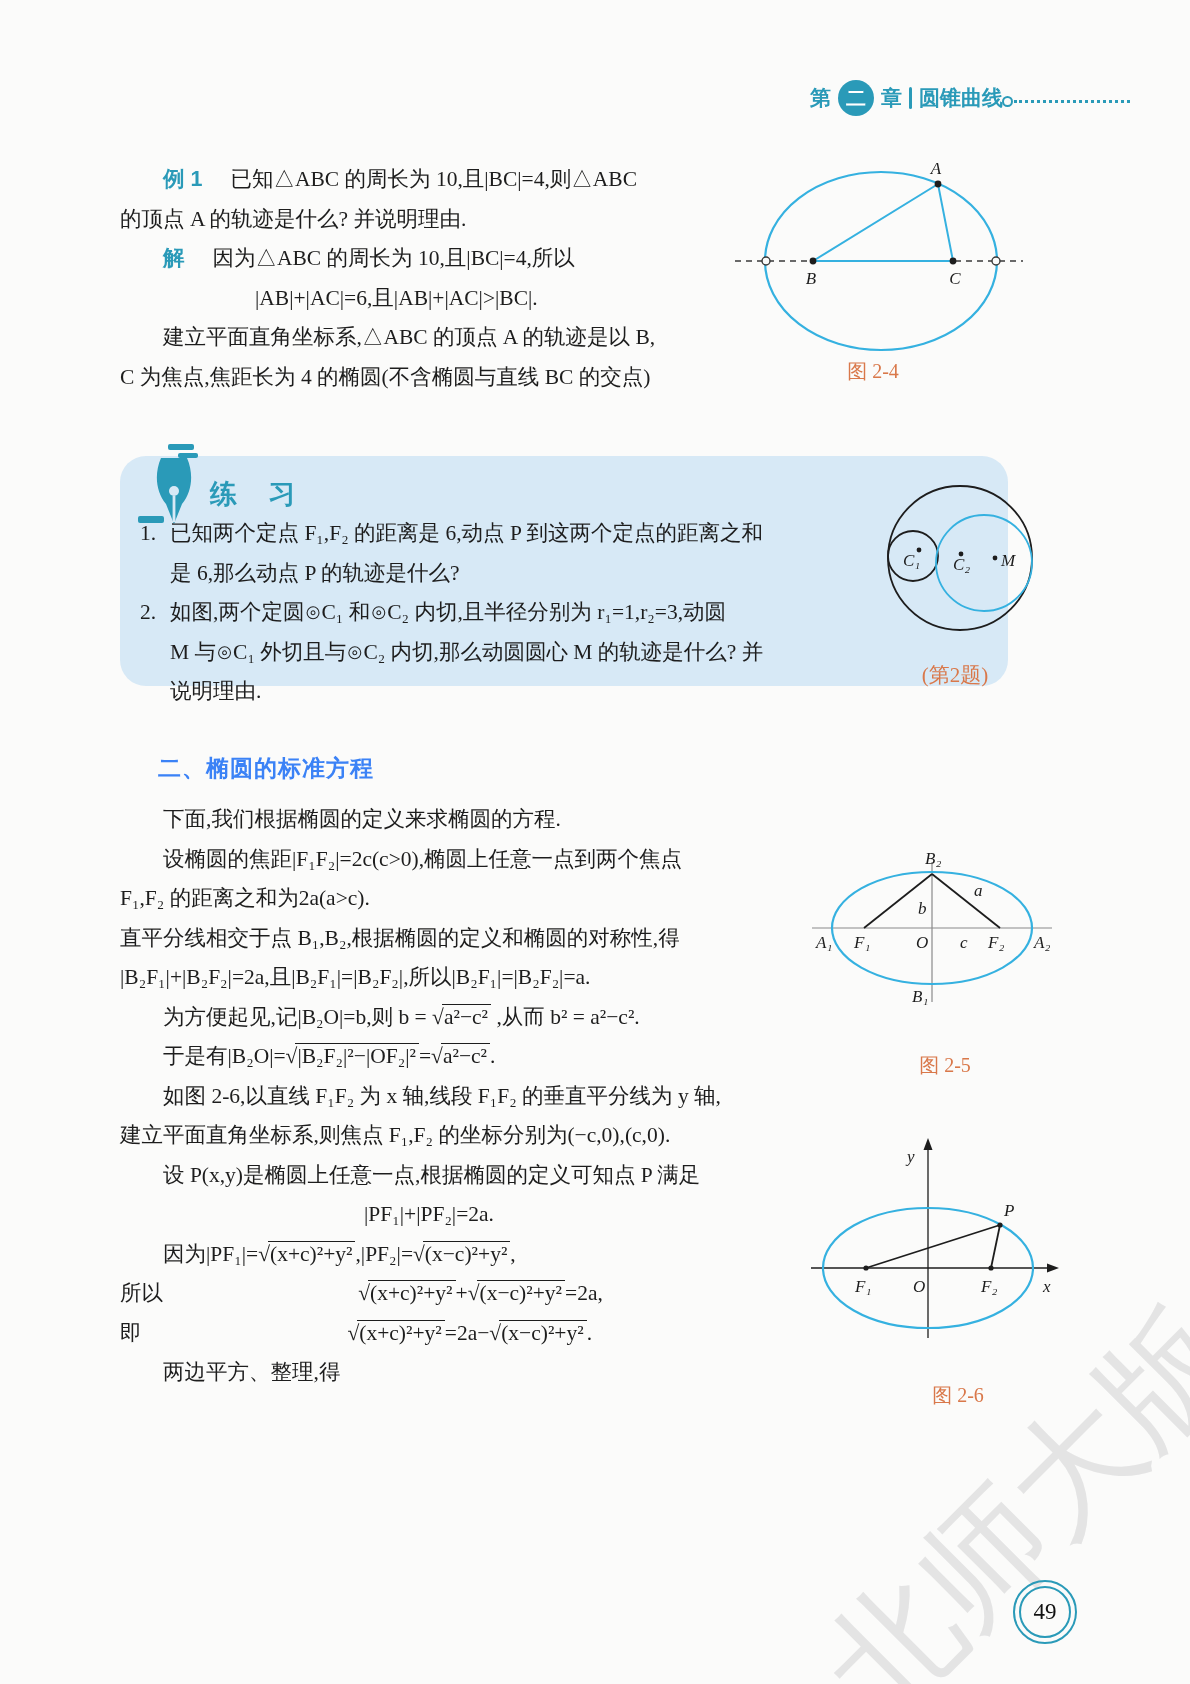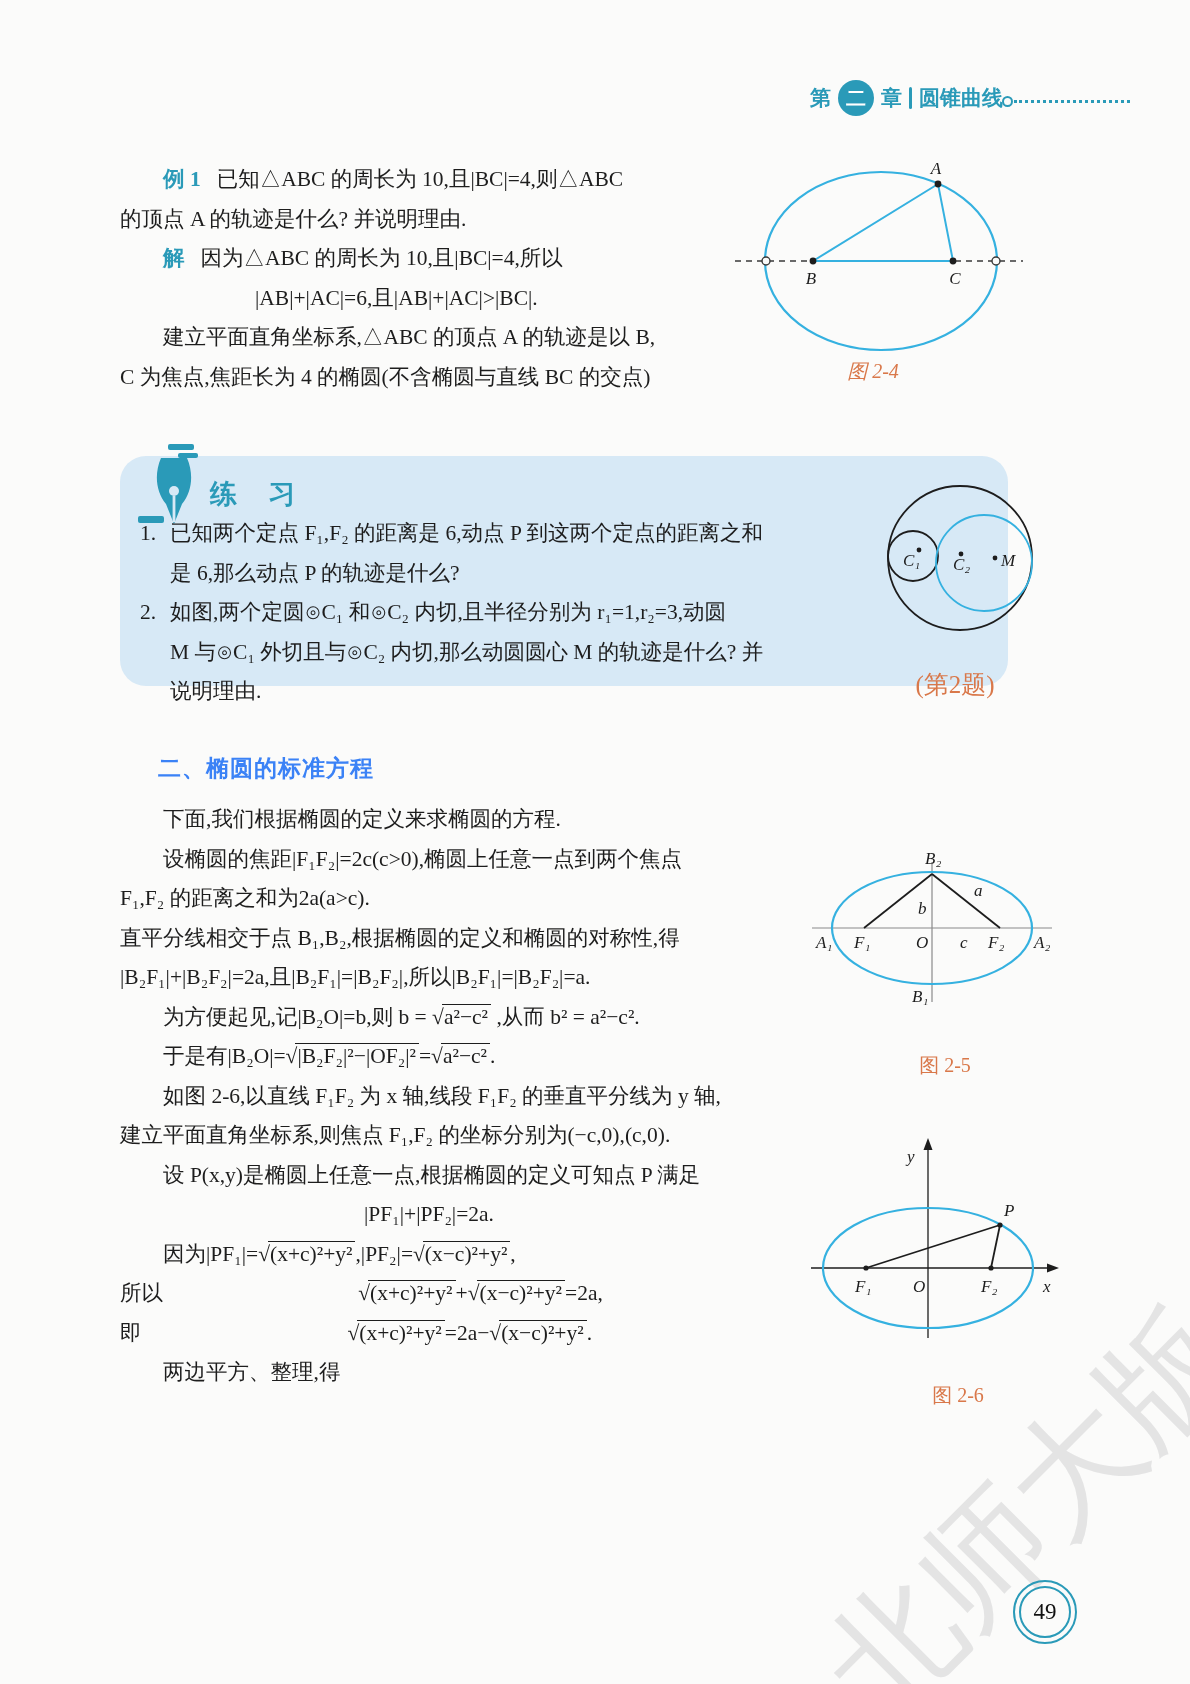--- a/index.html
+++ b/index.html
@@ -15,21 +15,21 @@
   .chapter-divider{width:3px;height:22px;background:#2a9ab8;border-radius:2px;}
   .header-dot-circle{position:absolute;top:96px;left:1002px;width:7px;height:7px;
       border:2px solid #2a9ab8;border-radius:50%;}
   .header-dots{position:absolute;top:100px;left:1014px;width:116px;border-top:3px dotted #2a9ab8;}
 
   
   .textcol{position:absolute;left:120px;width:618px;font-size:21.5px;}
   .line{height:39.5px;line-height:39.5px;white-space:nowrap;}
   .indent{padding-left:43px;}
   .indent-big{padding-left:135px;}
-  .tlabel{color:#2a9ab8;font-family:Liberation Serif, serif;font-weight:bold;margin-right:16px;}
+  .tlabel{color:#2a9ab8;font-family:Liberation Sans, sans-serif;font-weight:bold;margin-right:28px;}
   .center{text-align:center;white-space:nowrap;}
   .formula-row{display:flex;}
   .flabel{flex:0 0 auto;}
   .fcenter{flex:1;text-align:center;padding-left:60px;white-space:nowrap;}
 
   
   .sq{white-space:nowrap;}
   .rsym{display:inline-block;}
   .rad{display:inline-block;border-top:1.5px solid #1d1d1d;padding:0 3px 0 2px;
        margin-left:-2px;line-height:1.15;}
@@ -94,21 +94,21 @@
     <line x1="80" y1="105" x2="220" y2="105" stroke="#35b1e0" stroke-width="2"></line>
     <circle cx="33" cy="105" r="4" fill="#fbfbfa" stroke="#3a3a3a" stroke-width="1.4"></circle>
     <circle cx="263" cy="105" r="4" fill="#fbfbfa" stroke="#3a3a3a" stroke-width="1.4"></circle>
     <circle cx="205" cy="28" r="3.4" fill="#1d1d1d"></circle>
     <circle cx="80" cy="105" r="3.4" fill="#1d1d1d"></circle>
     <circle cx="220" cy="105" r="3.4" fill="#1d1d1d"></circle>
     <text class="fig-label" x="203" y="18" text-anchor="middle">A</text>
     <text class="fig-label" x="78" y="128" text-anchor="middle">B</text>
     <text class="fig-label" x="222" y="128" text-anchor="middle">C</text>
   </svg>
-  <div class="figcap" style="left:783px;top:358px;width:180px;font-style:italic;">图 2-4</div>
+  <div class="figcap" style="left:783px;top:358px;width:180px;">图 2-4</div>
 
   <div class="practice-box">
     <svg class="pen-icon" width="76" height="86" viewBox="0 0 76 86">
       <rect x="34" y="0" width="26" height="6" rx="2" fill="#2a9ab8"></rect>
       <rect x="44" y="9" width="20" height="5" rx="2" fill="#2a9ab8"></rect>
       <path d="M27 14 L53 14 C60 30 58 48 48 60 L40 80 L32 60 C22 48 20 30 27 14 Z" fill="#2a9ab8"></path>
       <circle cx="40" cy="47" r="5" fill="#d7e9f6"></circle>
       <rect x="38.6" y="52" width="2.8" height="26" fill="#d7e9f6"></rect>
       <rect x="4" y="72" width="26" height="7" rx="2" fill="#2a9ab8"></rect>
     </svg>
@@ -126,21 +126,21 @@
       <circle cx="105" cy="92" r="72" fill="none" stroke="#1d1d1d" stroke-width="1.8"></circle>
       <circle cx="58" cy="90" r="25" fill="none" stroke="#1d1d1d" stroke-width="1.8"></circle>
       <circle cx="129" cy="97" r="48" fill="none" stroke="#35b1e0" stroke-width="1.8"></circle>
       <circle cx="64" cy="84" r="2.4" fill="#1d1d1d"></circle>
       <circle cx="106" cy="88" r="2.4" fill="#1d1d1d"></circle>
       <circle cx="140" cy="92" r="2.4" fill="#1d1d1d"></circle>
       <text class="fig-label" x="48" y="100">C₁</text>
       <text class="fig-label" x="98" y="104">C₂</text>
       <text class="fig-label" x="146" y="100">M</text>
     </svg>
-    <div class="figcap" style="left:745px;top:212px;width:180px;font-size:25px;">(第2题)</div>
+    <div class="figcap" style="left:745px;top:205px;width:180px;font-size:21px;">(第2题)</div>
   </div>
 
   <div class="section-title">二、椭圆的标准方程</div>
 
   <div class="textcol" style="top:800px;">
     <div class="line indent">下面,我们根据椭圆的定义来求椭圆的方程.</div>
     <div class="line indent">设椭圆的焦距|F₁F₂|=2c(c&gt;0),椭圆上任意一点到两个焦点</div>
     <div class="line">F₁,F₂ 的距离之和为2a(a&gt;c).</div>
     <div class="line">直平分线相交于点 B₁,B₂,根据椭圆的定义和椭圆的对称性,得</div>
     <div class="line">|B₂F₁|+|B₂F₂|=2a,且|B₂F₁|=|B₂F₂|,所以|B₂F₁|=|B₂F₂|=a.</div>

